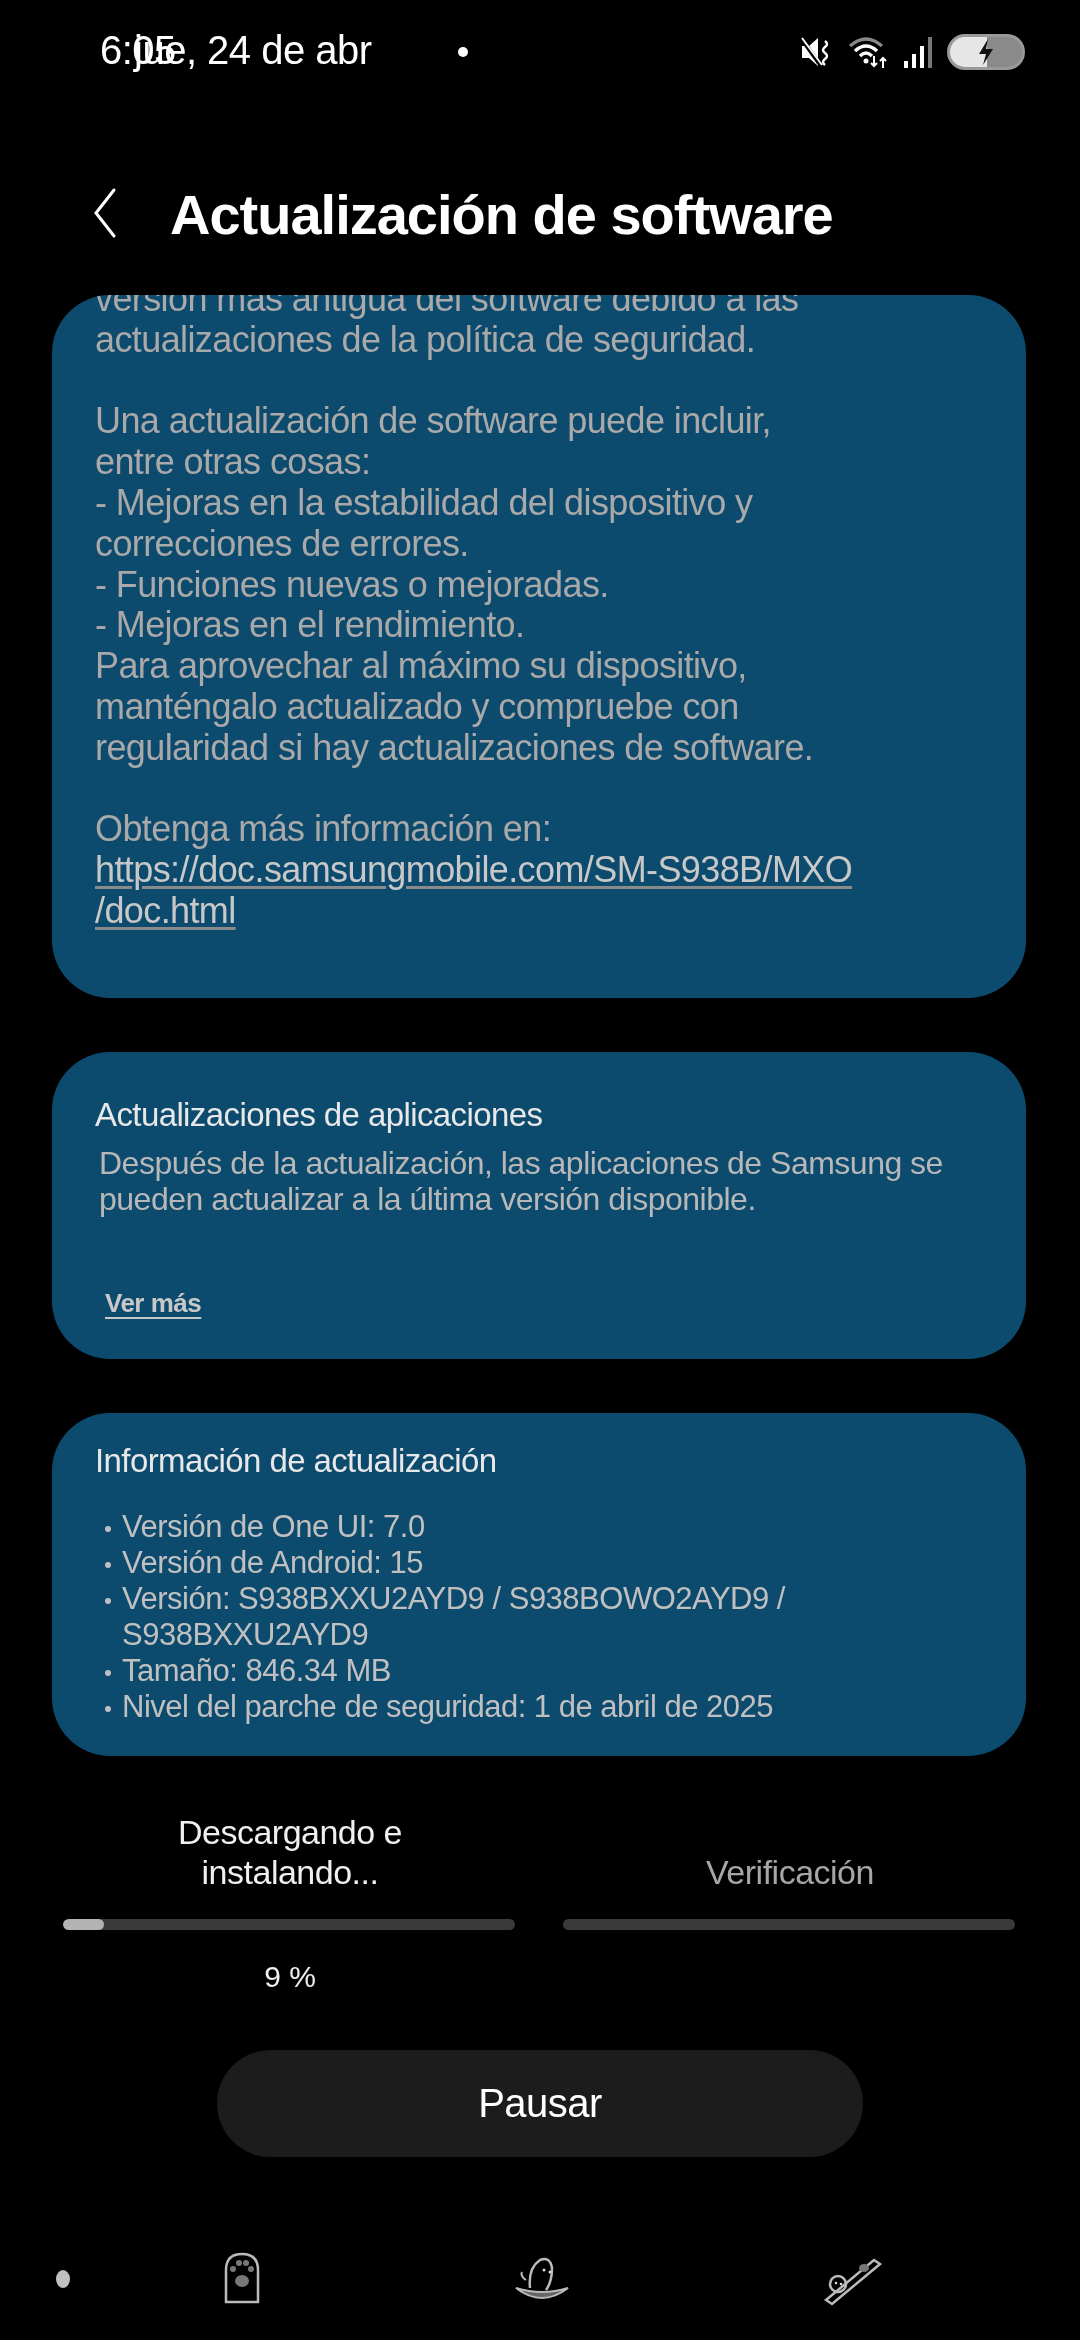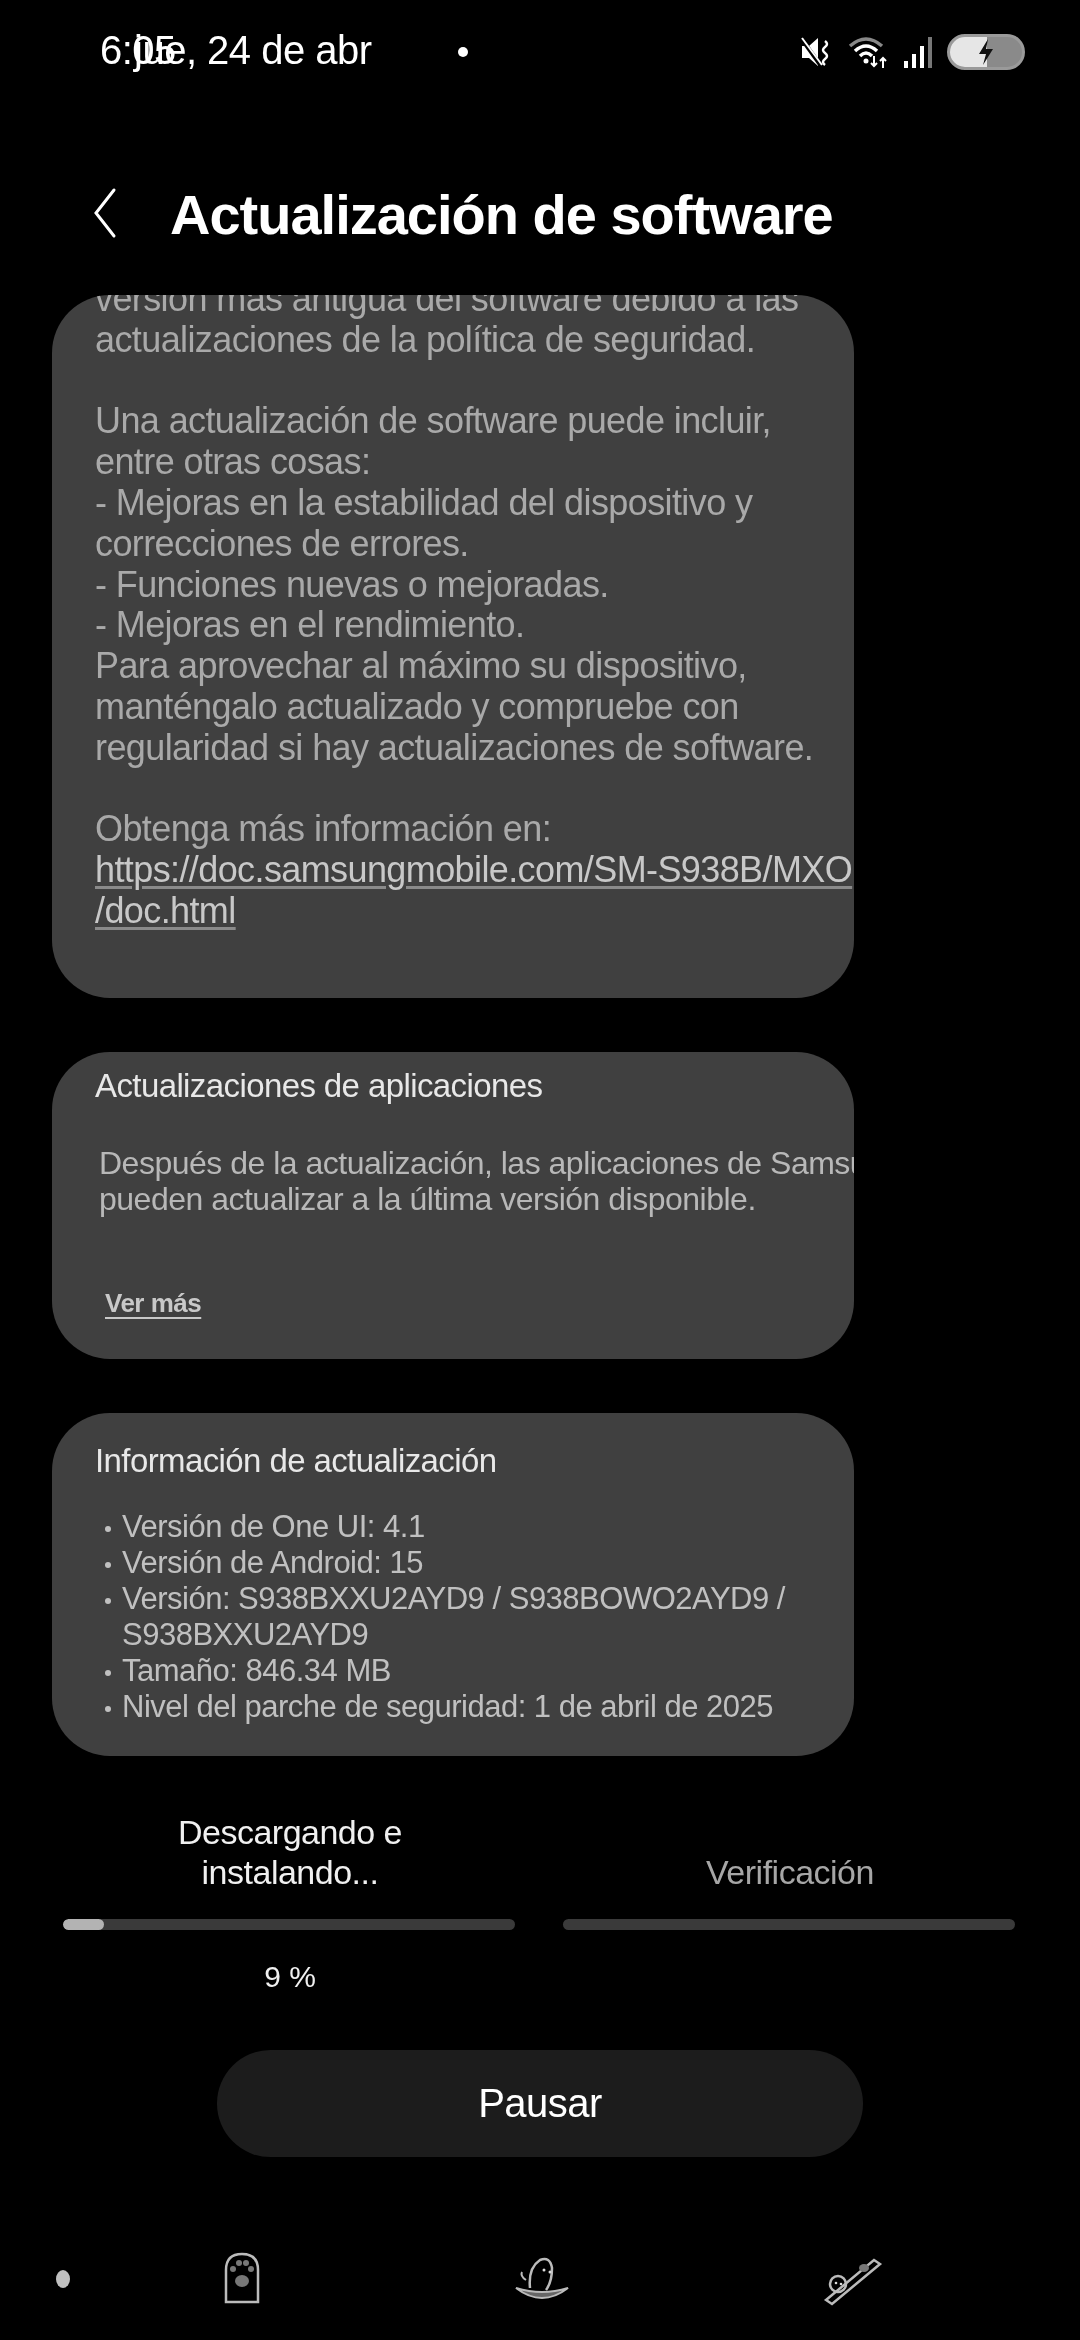--- a/index.html
+++ b/index.html
@@ -13,21 +13,21 @@
   .status-icons { position: absolute; right: 55px; top: 30px; height: 44px; display: flex; align-items: center; gap: 14px; }
   .status-icons svg { display: block; }
   .battery { width: 78px; height: 36px; border-radius: 18px; background: #8a8a8a; position: relative; overflow: hidden; border: 3px solid #9a9a9a; }
   .battery-fill { position: absolute; left: 0; top: 0; bottom: 0; width: 52%; background: #e6e6e6; }
   .battery-bolt { position: absolute; left: 0; top: 0; width: 100%; height: 100%; display: flex; align-items: center; justify-content: center; }
 
   .app-bar { position: absolute; left: 12px; top: 160px; width: 1020px; height: 110px; }
   .back-btn { position: absolute; left: 68px; top: 20px; width: 50px; height: 70px; display: flex; align-items: center; justify-content: center; }
   .page-title { position: absolute; left: 158px; top: 20px; font-size: 56px; color: #fff; line-height: 70px; letter-spacing: -1px; }
 
-  .card { position: absolute; left: 52px; width: 802px; background: #404040; border-radius: 58px; overflow: hidden; }
+  .card { position: absolute; left: 52px; width: 974px; background: #0c4a6e; border-radius: 58px; overflow: hidden; }
   .card-1 { top: 295px; height: 703px; border-top-left-radius: 58px; border-top-right-radius: 58px; }
   .card-1-clip { position: absolute; left: 0; top: 0; width: 100%; height: 100%; overflow: hidden; }
   .card-1-text { position: absolute; left: 43px; top: -16px; width: 920px; font-size: 36px; line-height: 40.8px; color: #a9a9a9; white-space: pre-line; letter-spacing: -0.6px; }
   .card-1-text .link { color: #c8c8c8; text-decoration: underline; text-decoration-color: #8a8a8a; text-underline-offset: 4px; }
 
   .card-title { position: absolute; left: 43px; font-size: 33px; color: #e8e8e8; letter-spacing: -0.6px; }
   .card-body { position: absolute; left: 47px; width: 880px; font-size: 32px; line-height: 36px; color: #b8b8b8; letter-spacing: -0.5px; }
   .card-link { position: absolute; left: 53px; font-size: 26px; color: #c8c8c8; text-decoration: underline; text-underline-offset: 5px; letter-spacing: -0.5px; font-weight: bold; }
 
   .card-2 { top: 1052px; height: 307px; }
@@ -124,29 +124,29 @@
 manténgalo actualizado y compruebe con
 regularidad si hay actualizaciones de software.
 
 Obtenga más información en:
 </span><span class="link">https://doc.samsungmobile.com/SM-S938B/MXO
 /doc.html</span></div>
   </div>
 </div>
 
 <div class="card card-2">
-  <div class="card-title" style="top:15px;">Actualizaciones de aplicaciones</div>
+  <div class="card-title" style="top:44px;">Actualizaciones de aplicaciones</div>
   <div class="card-body" style="top:93px;">Después de la actualización, las aplicaciones de Samsung se pueden actualizar a la última versión disponible.</div>
   <div class="card-link" style="top:236px;">Ver más</div>
 </div>
 
 <div class="card card-3">
   <div class="card-title" style="top:29px;">Información de actualización</div>
   <ul class="info-list">
-    <li>Versión de One UI: 4.1</li>
+    <li>Versión de One UI: 7.0</li>
     <li>Versión de Android: 15</li>
     <li>Versión: S938BXXU2AYD9 / S938BOWO2AYD9 / S938BXXU2AYD9</li>
     <li>Tamaño: 846.34 MB</li>
     <li>Nivel del parche de seguridad: 1 de abril de 2025</li>
   </ul>
 </div>
 
 <div class="progress-section">
   <div class="step step-1">
     <div class="step-label" style="white-space:pre-line;">Descargando e

